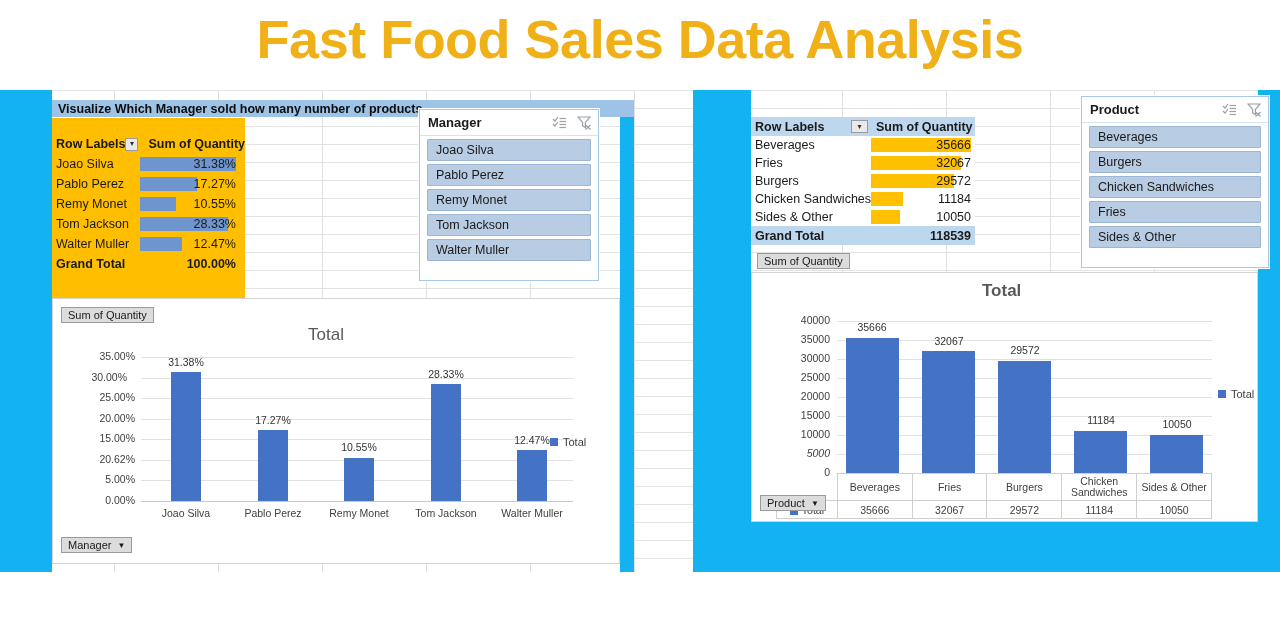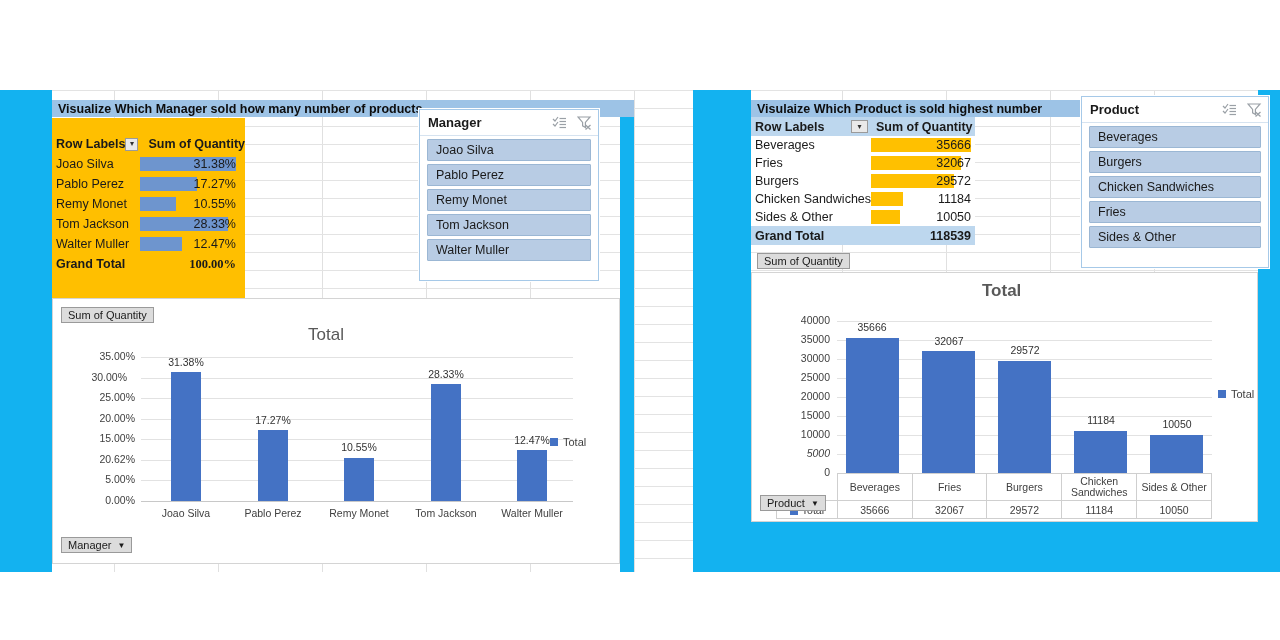--- a/index.html
+++ b/index.html
@@ -128,20 +128,21 @@
     border:1px solid #cfcfcf; font-size:10.5px; color:#404040;
     text-align:center; padding:2px 1px; height:18px;
   }
   .dtCat { font-size:10px; line-height:1.05; }
 </style>
 </head>
 <body>
 
 <div id="root">
 
+  <div class="title">Fast Food Sales Data Analysis</div>
 
   <div class="canvas">
     <div class="grid"></div>
 
     <div class="cyan" style="left:0;top:0;width:52px;height:482px;"></div>
     <div class="cyan" style="left:620px;top:14px;width:14px;height:468px;"></div>
     <div class="cyan" style="left:693px;top:0;width:58px;height:482px;"></div>
     <div class="cyan" style="left:1258px;top:0;width:22px;height:482px;"></div>
     <div class="cyan" style="left:0;top:482px;width:0;height:0;"></div>
     <div class="cyan" style="left:693px;top:432px;width:587px;height:50px;"></div>
@@ -194,21 +195,21 @@
       <div class="prow" style="top:116px;height:20px;">
         <span class="plabel" style="width:88px;">Walter Muller</span>
         <span class="pvalcell" style="width:100px;">
           <span class="databar" style="width:42%"></span>
           <span class="pvalnum">12.47%</span>
         </span>
       </div>
 
       <div class="prow" style="top:136px;height:20px;">
         <span class="plabel b" style="width:88px;">Grand Total</span>
-        <span class="pvalcell" style="width:100px;font-family:Liberation Serif, serif;">
+        <span class="pvalcell" style="width:100px;">
           <span class="pvalnum b">100.00%</span>
         </span>
       </div>
     </div>
 
     <div class="slicer" style="left:419px;top:19px;width:180px;height:172px;">
       <div class="slicerHead">
         <span class="slicerTitle">Manager</span>
         <span class="slicerIcons">
           <svg width="15" height="13" viewBox="0 0 15 13">
@@ -290,23 +291,20 @@
         <span class="legendSq"></span>
         <span>Total</span>
       </div>
 
       <div class="fieldBtn" style="left:8px;top:238px;">
         <span>Manager</span>
         <span style="font-size:8px;">▼</span>
       </div>
     </div>
 
-    <div class="banner" style="left:751px;top:10px;width:507px;height:17px;">
-      <span>Visulaize Which Product is sold highest number</span>
-    </div>
 
     <div class="pivotR" style="left:751px;top:27px;width:224px;height:128px;">
 
       <div class="prowR hdrR" style="top:0px;height:19px;">
         <span class="plabel b" style="width:100px;">Row Labels</span>
         <span class="sortbtn">▾</span>
         <span class="plabel b" style="margin-left:4px;">Sum of Quantity</span>
       </div>
 
       <div class="prowR" style="top:19px;height:18px;">

